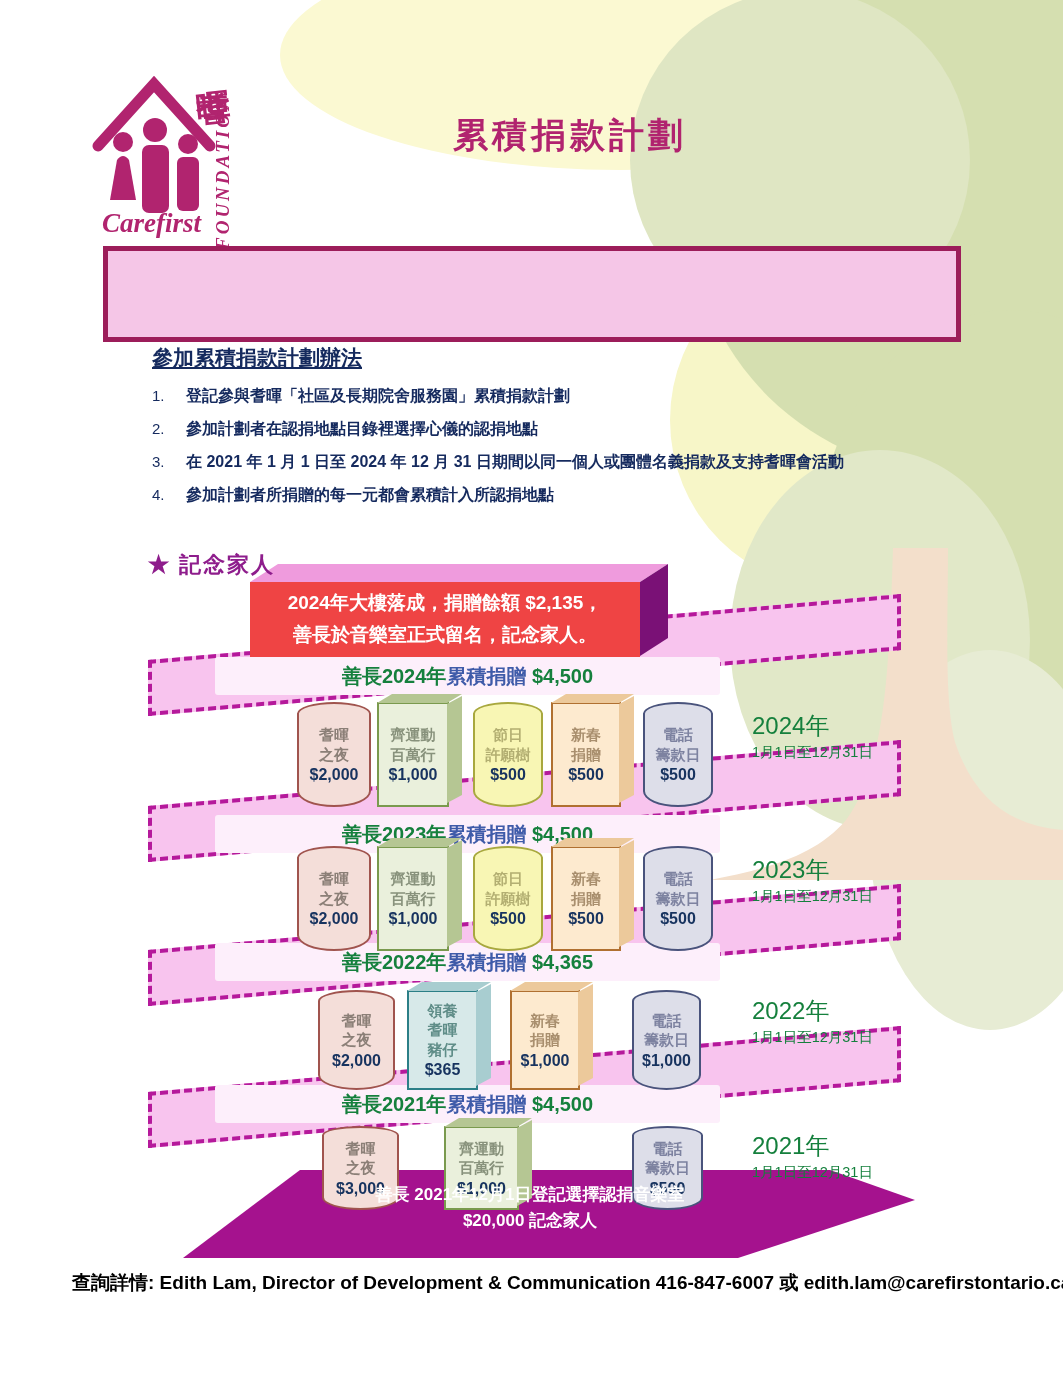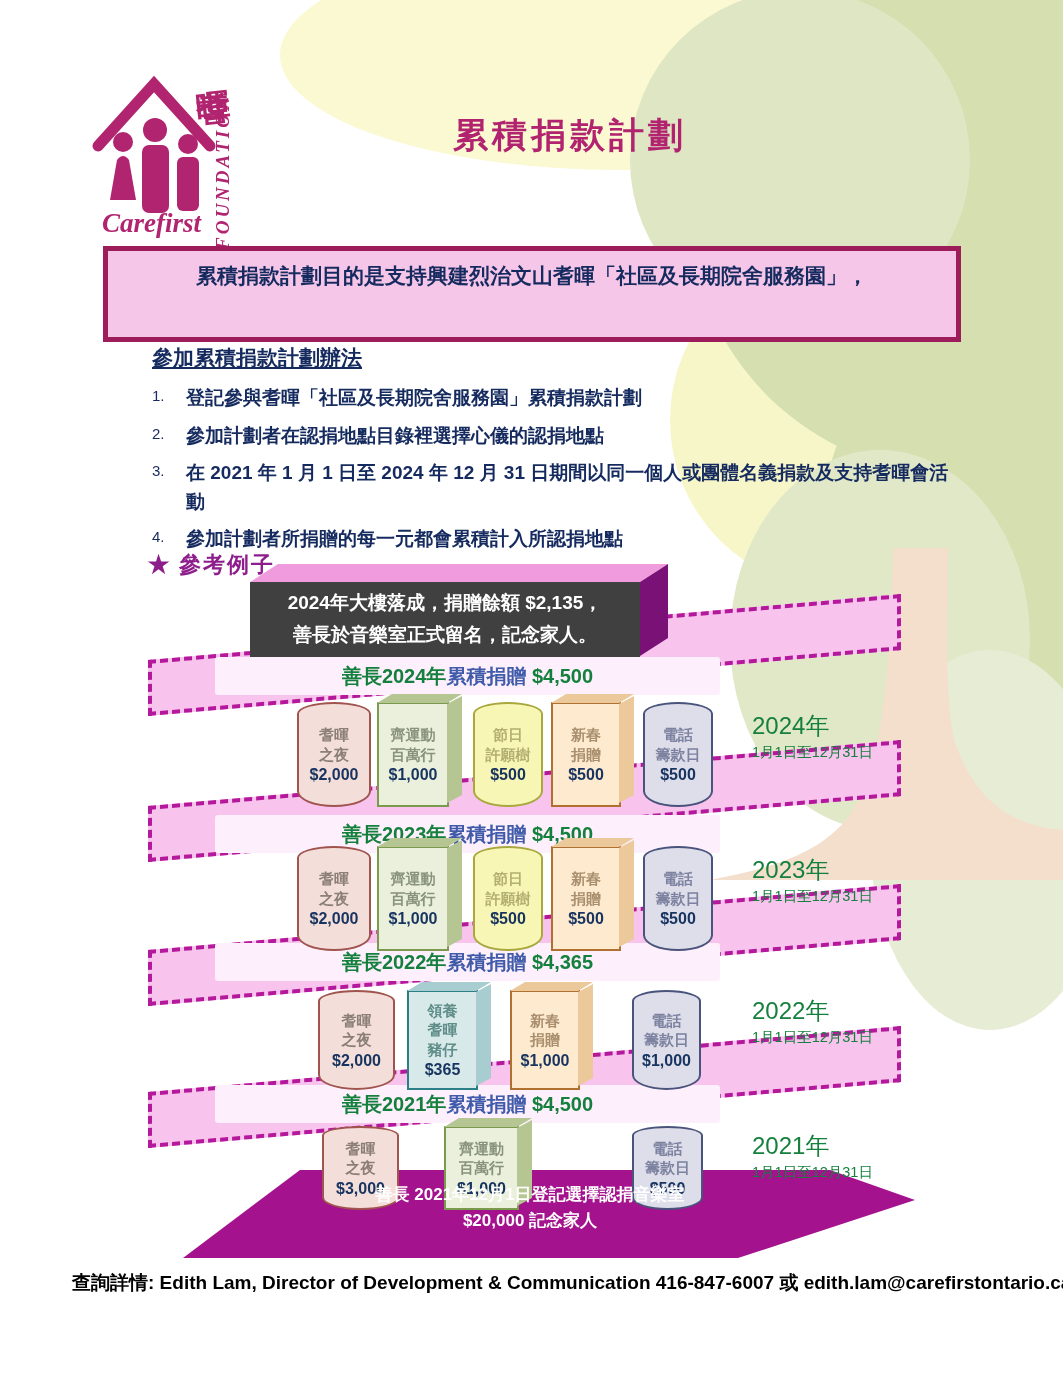--- a/index.html
+++ b/index.html
@@ -27,35 +27,35 @@
   #title .t2{font-size:35px;letter-spacing:4px;margin-top:20px;}
   
   #intro{position:absolute;left:103px;top:246px;width:848px;height:80px;z-index:2;
     background:#f5c6e7;border:5px solid #9c1d5a;text-align:center;
     color:#152a5e;font-weight:bold;font-size:21px;line-height:1.85;padding-top:6px;}
   
   #method{position:absolute;left:152px;top:344px;width:810px;z-index:2;color:#152a5e;}
   #method .hd{font-size:21px;font-weight:bold;text-decoration:underline;margin-bottom:12px;}
   #method .item{display:flex;margin-bottom:9px;}
   #method .num{width:34px;flex:0 0 34px;font-size:15px;padding-top:3px;}
-  #method .txt{font-size:19px;font-weight:bold;line-height:1.5;}
+  #method .txt{font-size:16px;font-weight:bold;line-height:1.5;}
   
   #example{position:absolute;left:146px;top:548px;z-index:2;color:#8e1d8c;font-weight:bold;
     font-size:22px;letter-spacing:2px;}
   #example .star{font-size:28px;vertical-align:-2px;margin-right:6px;}
   
   #diagram{position:absolute;inset:0;z-index:1;}
   .platform{position:absolute;left:148px;width:745px;height:48px;background:#f8c4ee;
     border:4px dashed #b5199b;transform:skewY(-5deg);transform-origin:0 50%;z-index:1;}
   .banner{position:absolute;left:215px;width:505px;height:38px;background:#fdeffb;
     border-radius:3px;z-index:3;display:flex;align-items:center;justify-content:center;
     font-weight:bold;font-size:20px;}
   .banner .b-navy{color:#15803d;}
   .banner .b-blue{color:#3f5ba9;}
-  .tb-front{position:absolute;left:250px;top:582px;width:390px;height:74px;background:#404040;
+  .tb-front{position:absolute;left:250px;top:582px;width:390px;height:74px;background:#ef4444;
     z-index:3;color:#fff;text-align:center;font-weight:bold;font-size:19px;line-height:1.7;
     padding-top:5px;}
   .tb-top{position:absolute;left:250px;top:564px;width:418px;height:18px;background:#ef9bdd;
     clip-path:polygon(0 100%,390px 100%,418px 0,28px 0);z-index:3;}
   .tb-side{position:absolute;left:640px;top:564px;width:28px;height:92px;background:#7a1176;
     clip-path:polygon(0 18px,100% 0,100% 74px,0 92px);z-index:3;}
   .col{position:absolute;z-index:4;display:flex;flex-direction:column;align-items:center;
     justify-content:center;text-align:center;font-weight:bold;background:var(--fill);
     border:2px solid var(--edge);box-sizing:border-box;}
   .cyl{border-radius:50% 50% 50% 50% / 11% 11% 15% 15%;}
@@ -106,21 +106,20 @@
   <div id="calligraphy">耆暉</div>
   <div id="brand">Carefirst</div>
   <div id="foundation">FOUNDATION</div>
 </div>
 
 <div id="title">
   <div class="t2">累積捐款計劃</div>
 </div>
 
 <div id="intro">
-  <div>累積捐款計劃目的是支持興建烈治文山耆暉「社區及長期院舍服務園」，</div>
 </div>
 
 <div id="method">
   <div class="hd">參加累積捐款計劃辦法</div>
   <div class="item">
     <span class="num">1.</span>
     <span class="txt">登記參與耆暉「社區及長期院舍服務園」累積捐款計劃</span>
   </div>
   <div class="item">
     <span class="num">2.</span>
@@ -130,21 +129,21 @@
     <span class="num">3.</span>
     <span class="txt">在 2021 年 1 月 1 日至 2024 年 12 月 31 日期間以同一個人或團體名義捐款及支持耆暉會活動</span>
   </div>
   <div class="item">
     <span class="num">4.</span>
     <span class="txt">參加計劃者所捐贈的每一元都會累積計入所認捐地點</span>
   </div>
 </div>
 
 <div id="example">
-  <span class="star">★</span><span>參考例子</span>
+  <span class="star">★</span><span>記念家人</span>
 </div>
 
 <div id="diagram">
   <div class="tb-top"></div>
   <div class="tb-side"></div>
   <div class="tb-front">
     <div>2024年大樓落成，捐贈餘額 $2,135，</div>
     <div>善長於音樂室正式留名，記念家人。</div>
   </div>
 

